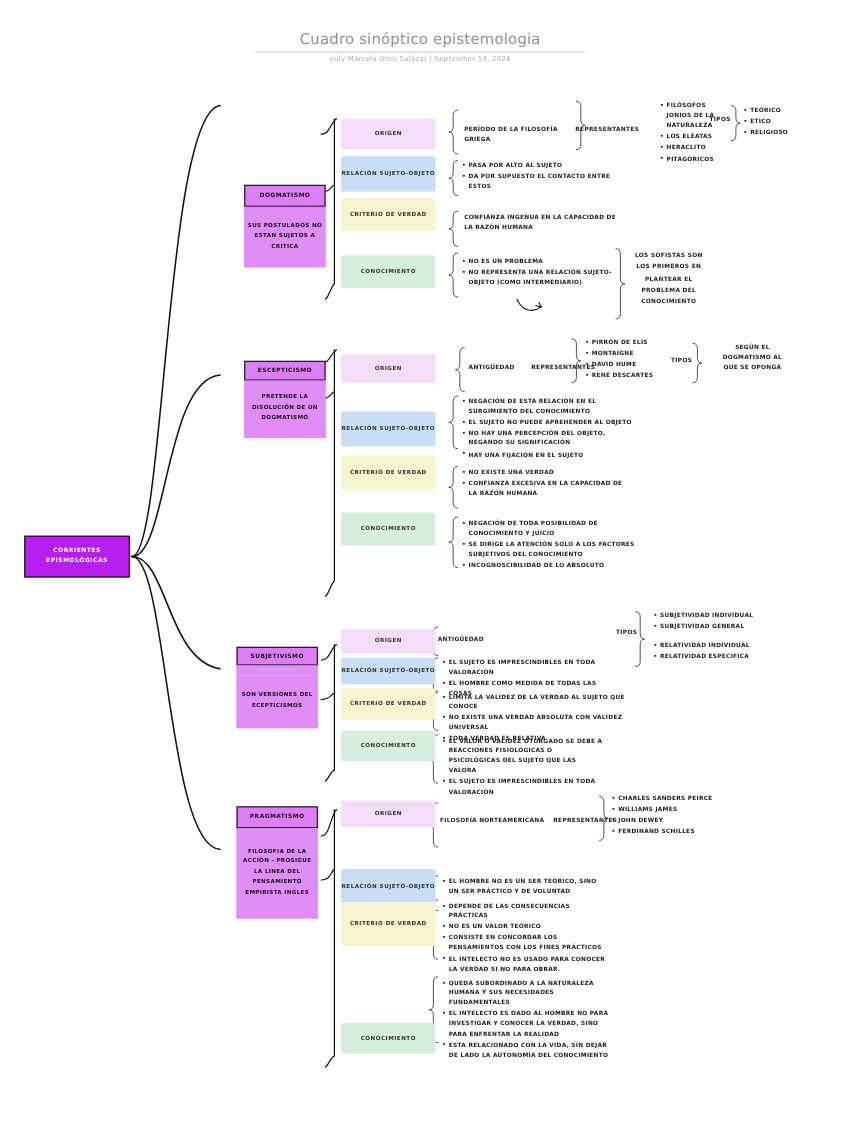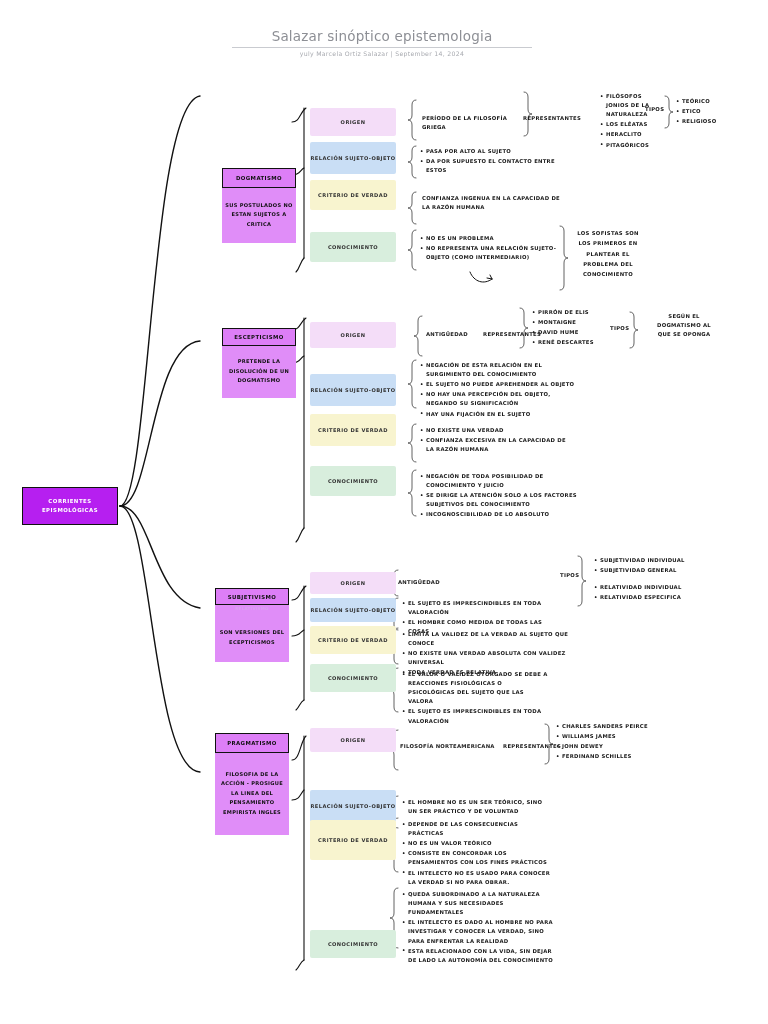--- a/index.html
+++ b/index.html
@@ -105,21 +105,21 @@
       <path d="M545 724 q4 0 4 5 v10 q0 5 4 5 q-4 0 -4 5 v10 q0 5 -4 5"></path>
 
       <path d="M665 96 q4 0 4 5 v6 q0 5 4 5 q-4 0 -4 5 v6 q0 5 -4 5"></path>
       <path d="M630 312 q4 0 4 5 v8 q0 5 4 5 q-4 0 -4 5 v8 q0 5 -4 5"></path>
       <path d="M578 556 q4 0 4 5 v15 q0 5 4 5 q-4 0 -4 5 v15 q0 5 -4 5"></path>
 
       <path d="M560 226 q4 0 4 5 v22 q0 5 4 5 q-4 0 -4 5 v22 q0 5 -4 5"></path>
     </g>
   </svg>
 
-  <div class="title">Salazar sinóptico epistemologia</div>
+  <div class="title">Cuadro sinóptico epistemologia</div>
   <div class="subtitle">yuly Marcela Ortiz Salazar  |  September 14, 2024</div>
 
   <div class="node root">CORRIENTES EPISMOLÓGICAS</div>
 
   <div class="node branch" style="left:222px;top:168px;height:20px;">DOGMATISMO</div>
   <div class="node branch-sub" style="left:222px;top:188px;height:55px;">SUS POSTULADOS NO ESTAN SUJETOS A CRITICA</div>
 
   <div class="node cat c-origen" style="left:310px;top:108px;height:28px;">ORIGEN</div>
   <div class="node cat c-relacion" style="left:310px;top:142px;height:32px;">RELACIÓN SUJETO-OBJETO</div>
   <div class="node cat c-criterio" style="left:310px;top:180px;height:30px;">CRITERIO DE VERDAD</div>

